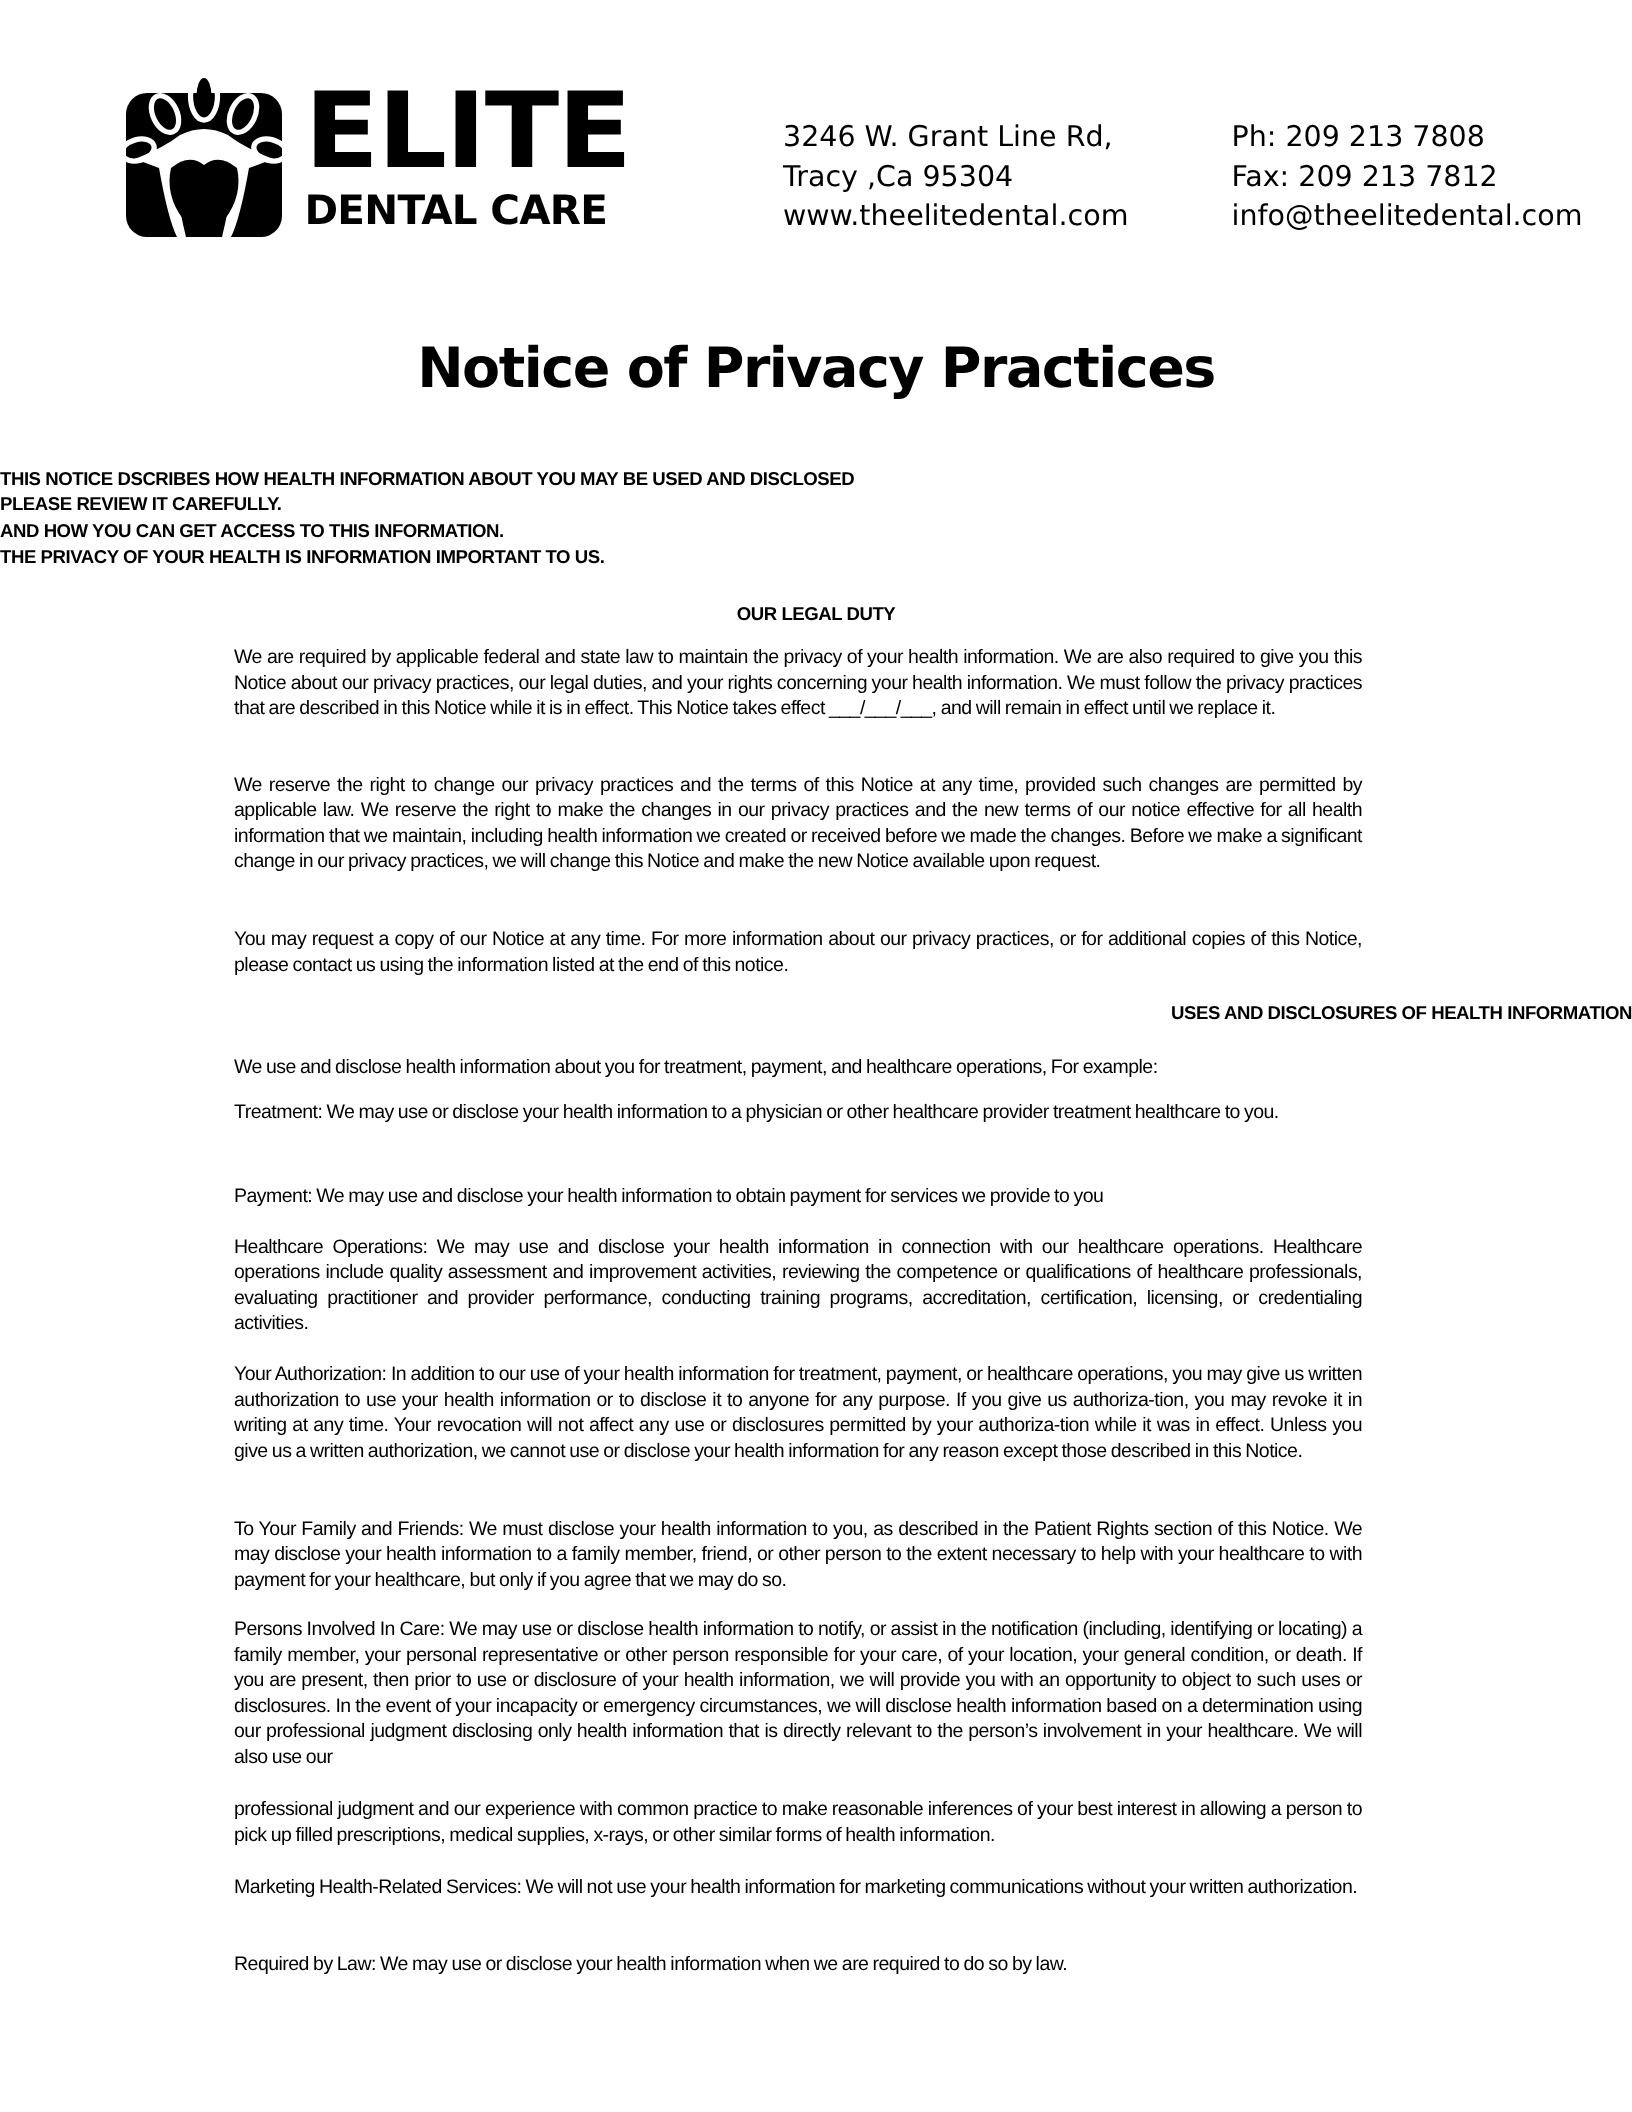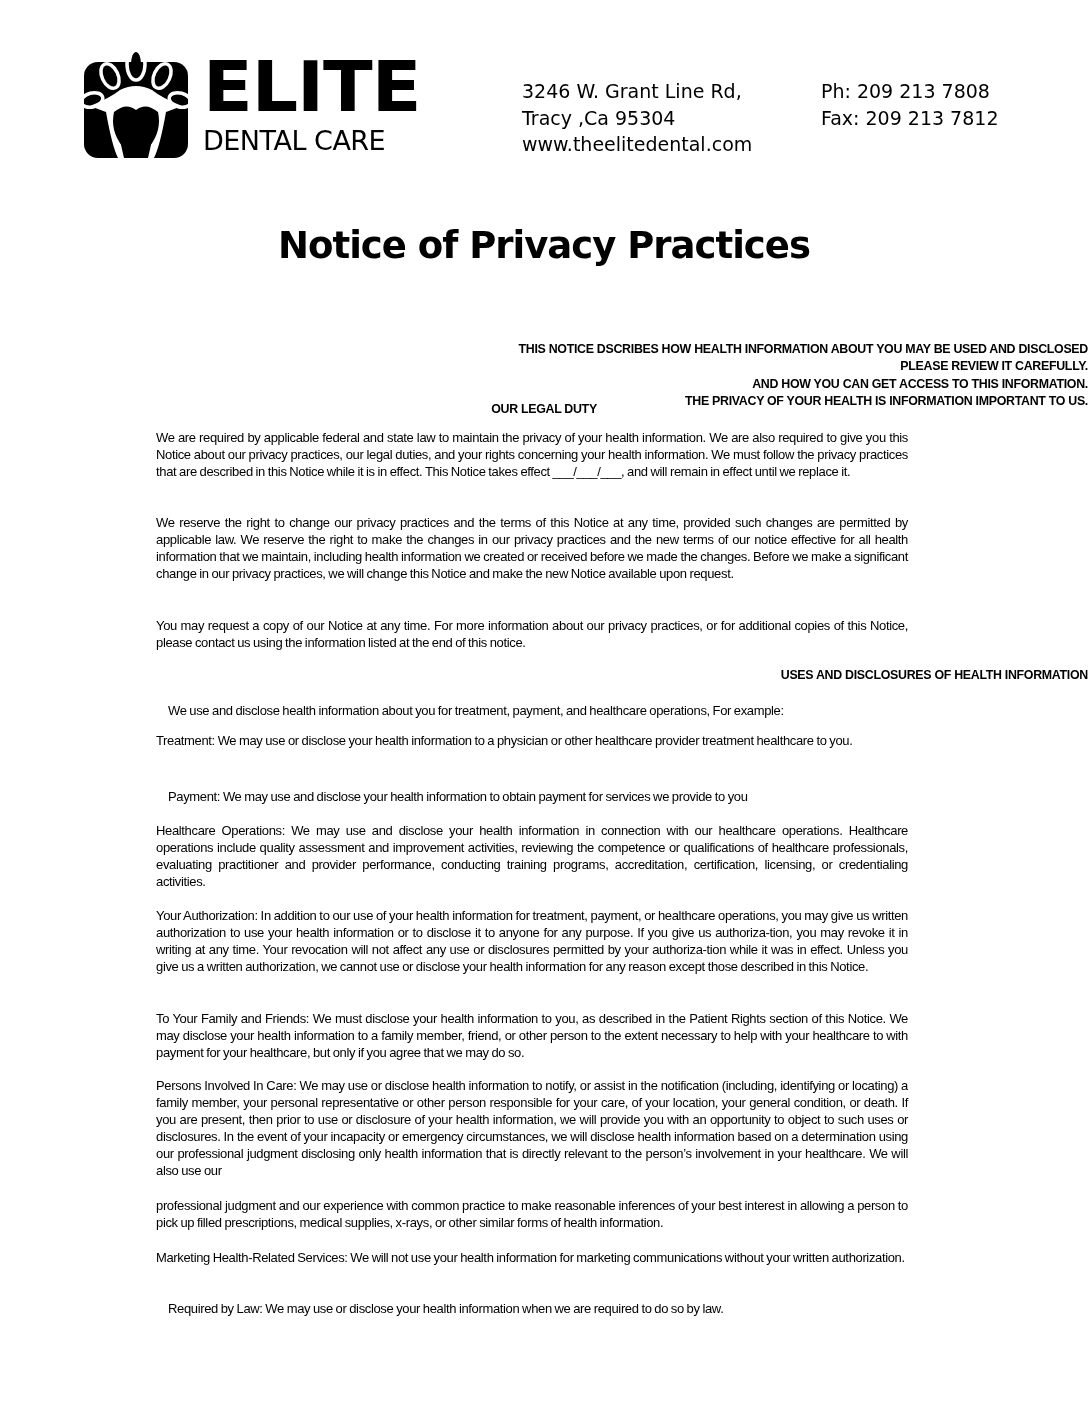--- a/index.html
+++ b/index.html
@@ -10,52 +10,52 @@
     .logo { position: absolute; left: 80px; top: 46px; width: 330px; height: 112px; }
     .logo-mark { position: absolute; left: 0; top: 0; width: 112px; height: 112px; }
     .logo-word {
       position: absolute; left: 123px; top: 6px;
       font-family: "DejaVu Sans", sans-serif; font-weight: bold;
       font-size: 70px; line-height: 70px; letter-spacing: -1px;
       transform: scaleX(1.04); transform-origin: left top;
     }
     .logo-sub {
       position: absolute; left: 123px; top: 80px;
-      font-family: "DejaVu Sans", sans-serif; font-weight: normal;
+      font-family: "DejaVu Sans", sans-serif; font-weight: bold;
       font-size: 27px; line-height: 30px; letter-spacing: -0.5px;
     }
     .contact-col {
       position: absolute; top: 78px;
       font-family: "DejaVu Sans", sans-serif; font-size: 19px; line-height: 26.5px; margin-left: 33px;
     }
     .contact-col.left { left: 489px; }
     .contact-col.right { left: 788px; }
     .contact-col div { white-space: nowrap; }
     .title {
       position: absolute; left: 0; right: 0; top: 212px; text-align: center;
       font-family: "DejaVu Sans", sans-serif; font-weight: bold;
       font-size: 37px; letter-spacing: -1px; margin-top: 12px;
     }
     .notice-head {
-      position: absolute; left: 0; right: 0; top: 311px; text-align: right;
+      position: absolute; left: 0; right: 0; top: 311px; text-align: left;
       font-family: "Liberation Sans", sans-serif; font-weight: bold;
-      font-size: 12.4px; line-height: 17.3px; letter-spacing: -0.3px; margin-top: 30px;
+      font-size: 12.4px; line-height: 17.3px; letter-spacing: -0.3px;
     }
     .section-head {
       position: absolute; left: 0; right: 0; text-align: center;
       font-family: "Liberation Sans", sans-serif; font-weight: bold;
       font-size: 12.4px; letter-spacing: -0.3px;
     }
     .para {
       position: absolute; left: 156px; width: 752px;
       font-family: "Liberation Sans", sans-serif; font-size: 13px;
       line-height: 17.1px; text-align: justify; letter-spacing: -0.35px;
       word-spacing: -0.5px;
     }
-    .para.left { text-align: left; margin-left: 12px; }
+    .para.left { text-align: left; }
   </style>
 </head>
 <body>
 
 <div class="logo">
   <svg class="logo-mark" viewBox="0 0 112 112">
     <rect x="4" y="16" width="104" height="96" rx="14" ry="14" fill="#000"></rect>
 
     <g fill="none" stroke="#fff" stroke-width="3.5">
       <ellipse cx="56" cy="18" rx="9" ry="16"></ellipse>
@@ -80,20 +80,21 @@
 
 <div class="contact-col left">
   <div>3246 W. Grant Line Rd,</div>
   <div>Tracy ,Ca 95304</div>
   <div>www.theelitedental.com</div>
 </div>
 
 <div class="contact-col right">
   <div>Ph:   209 213 7808</div>
   <div>Fax: 209 213 7812</div>
+  <div>info@theelitedental.com</div>
 </div>
 
 <div class="title">Notice of Privacy Practices</div>
 
 <div class="notice-head">
   <div>THIS NOTICE DSCRIBES HOW HEALTH INFORMATION ABOUT YOU MAY BE USED AND DISCLOSED</div>
   <div>PLEASE REVIEW IT CAREFULLY.</div>
   <div>AND HOW YOU CAN GET ACCESS TO THIS INFORMATION.</div>
   <div>THE PRIVACY OF YOUR HEALTH IS INFORMATION IMPORTANT TO US.</div>
 </div>

